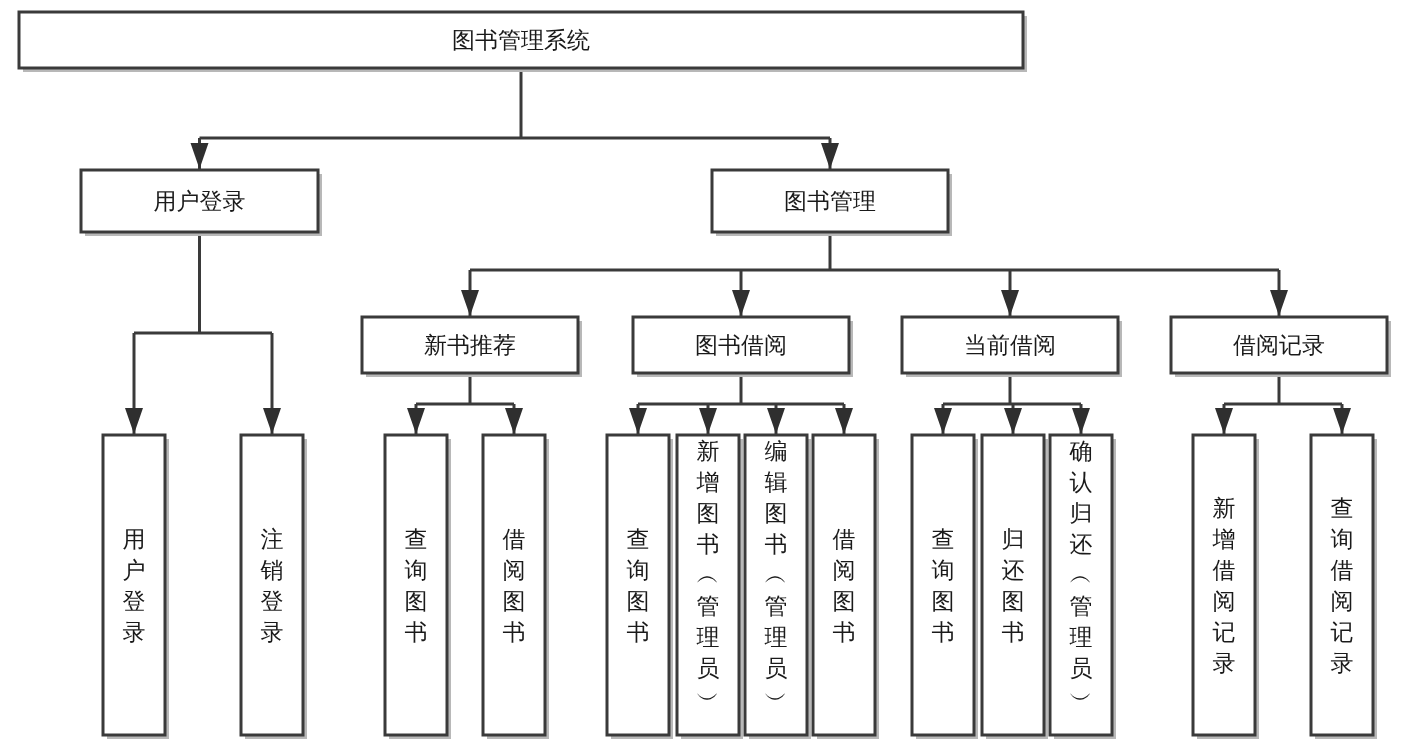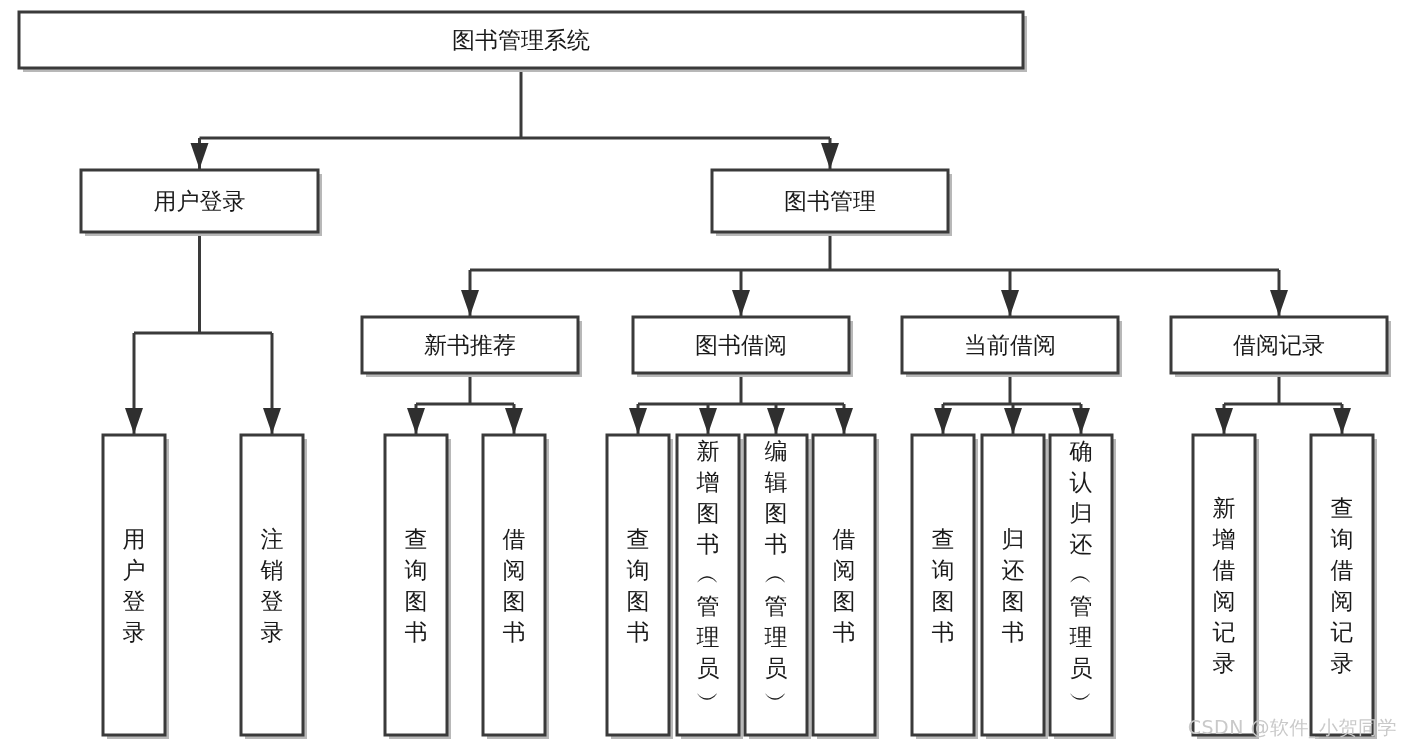--- a/index.html
+++ b/index.html
@@ -227,14 +227,13 @@
           <rect class="node-box" x="1193" y="435" width="62" height="300"></rect>
           <text class="node-label-v" x="1224" y="516.18"><tspan x="1224" dy="0">新</tspan><tspan x="1224" dy="31">增</tspan><tspan x="1224" dy="31">借</tspan><tspan x="1224" dy="31">阅</tspan><tspan x="1224" dy="31">记</tspan><tspan x="1224" dy="31">录</tspan></text>
         </g>
         <g>
           <rect class="node-shadow" x="1315" y="439" width="62" height="300"></rect>
           <rect class="node-box" x="1311" y="435" width="62" height="300"></rect>
           <text class="node-label-v" x="1342" y="516.18"><tspan x="1342" dy="0">查</tspan><tspan x="1342" dy="31">询</tspan><tspan x="1342" dy="31">借</tspan><tspan x="1342" dy="31">阅</tspan><tspan x="1342" dy="31">记</tspan><tspan x="1342" dy="31">录</tspan></text>
         </g>
       </g>
   </svg>
-  <div class="watermark-text">CSDN @软件_小贺同学</div>
 </div>
 
 </body></html>

